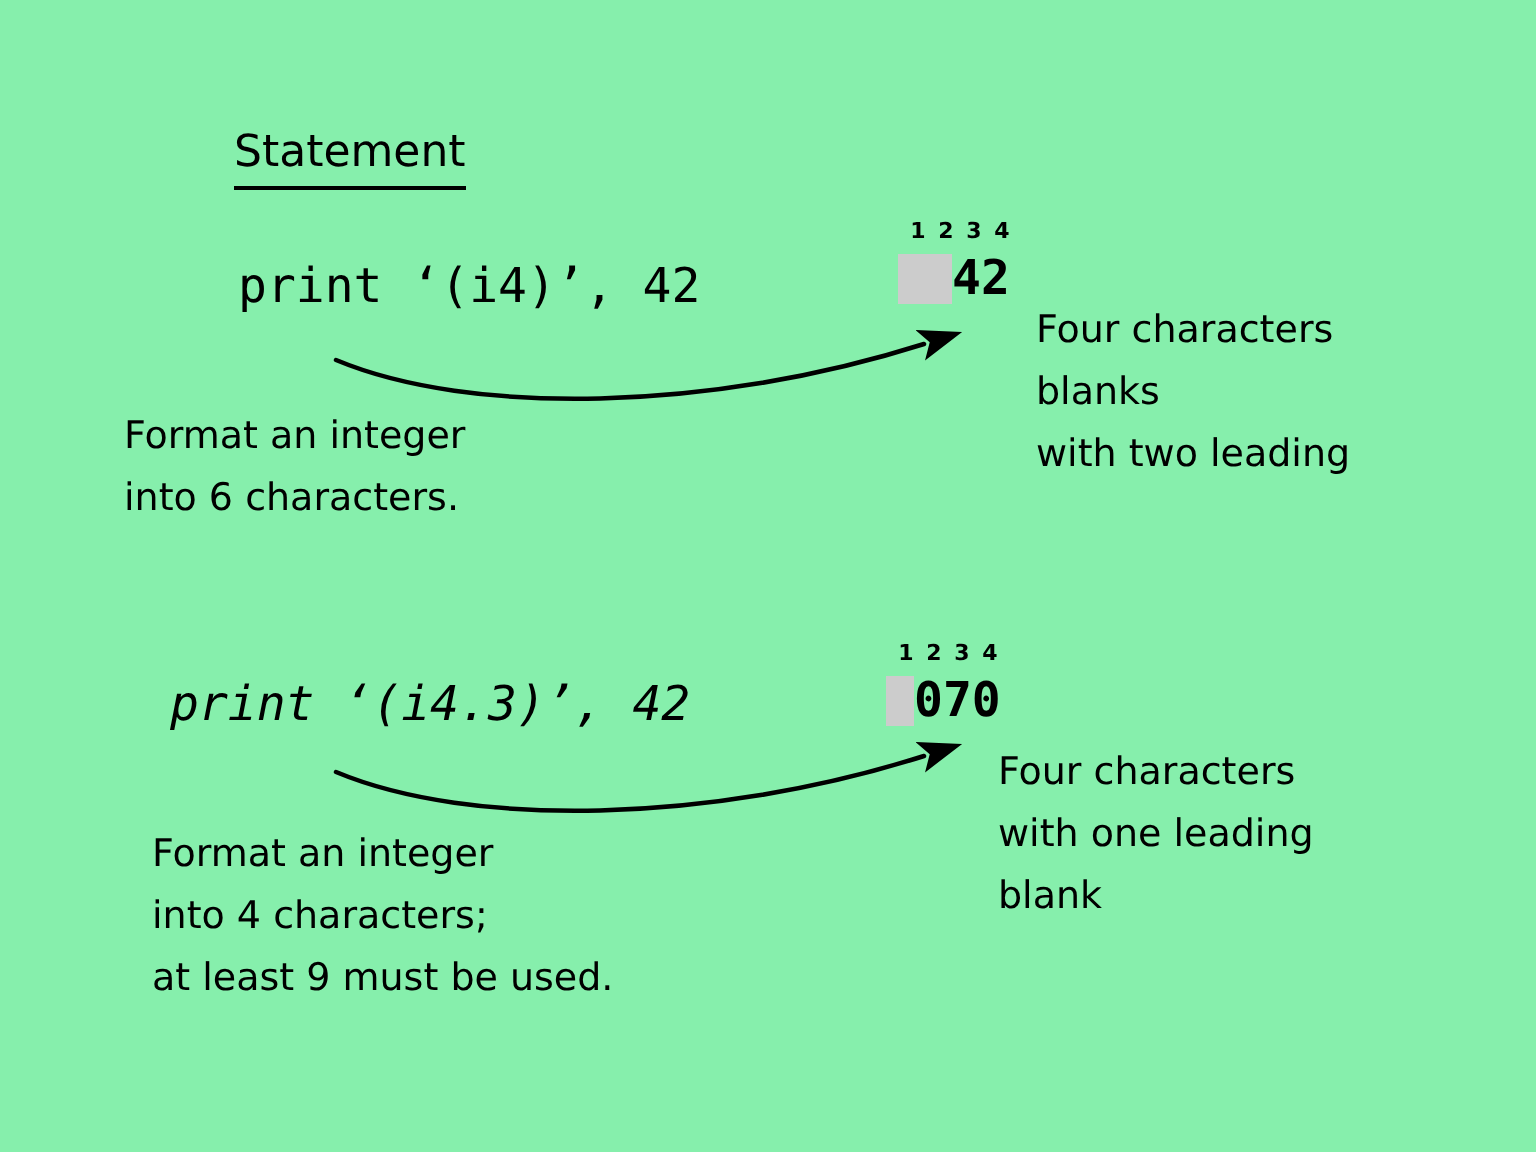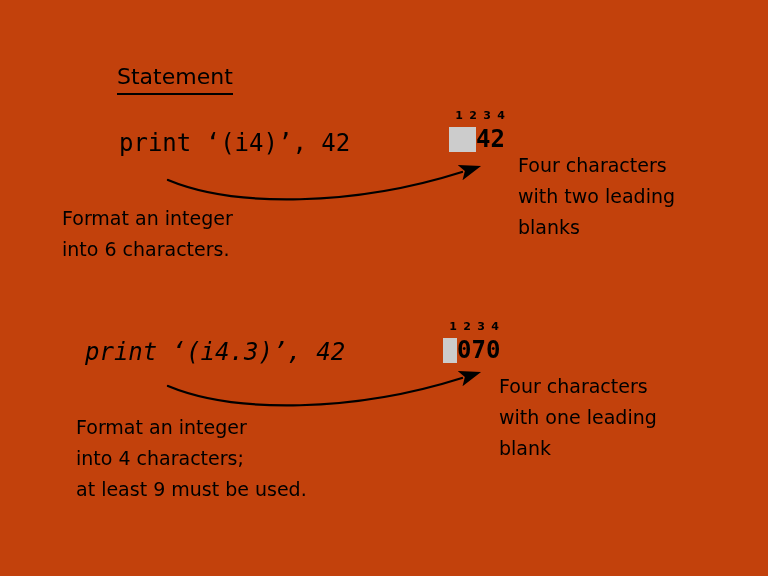--- a/index.html
+++ b/index.html
@@ -1,20 +1,20 @@
 <!DOCTYPE html>
 <html><head>
 <meta charset="utf-8">
 <style>
   html, body { margin: 0; padding: 0; background: #ffffff; }
   .canvas {
     position: relative;
     width: 768px;
     height: 576px;
-    background: #c2410c;
+    background: #86efac;
     color: #000000;
     font-family: "DejaVu Sans", sans-serif;
     overflow: hidden;
   }
   .abs { position: absolute; }
   .heading {
     font-size: 22px;
     line-height: 26px;
     border-bottom: 2px solid #000000;
     padding-bottom: 3px;
@@ -83,22 +83,22 @@
     </div>
   </div>
 
   <div class="abs note" style="left:62px; top:203px;">
     <div>Format an integer</div>
     <div>into 6 characters.</div>
   </div>
 
   <div class="abs note" style="left:518px; top:150px;">
     <div>Four characters</div>
+    <div>blanks</div>
     <div>with two leading</div>
-    <div>blanks</div>
   </div>
 
   <div class="abs code" style="left:85px; top:339px;font-style:italic;">print ‘(i4.3)’, 42</div>
 
   <div class="abs out-block" style="left:443px; top:321px;">
     <div class="ruler">
       <span class="digit">1</span>
       <span class="digit">2</span>
       <span class="digit">3</span>
       <span class="digit">4</span>

